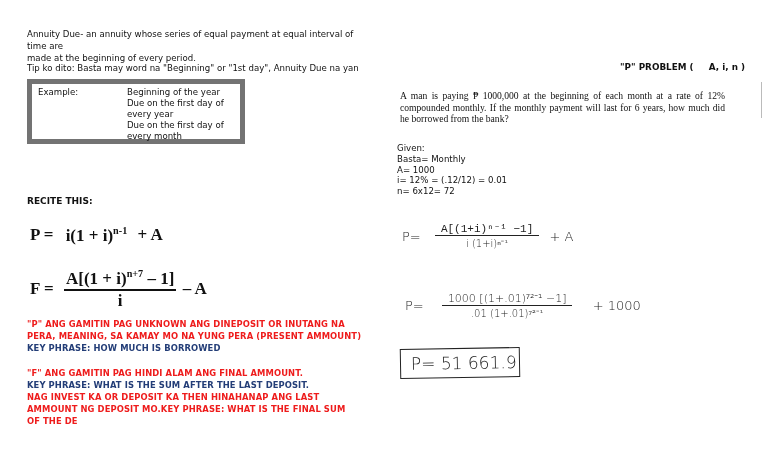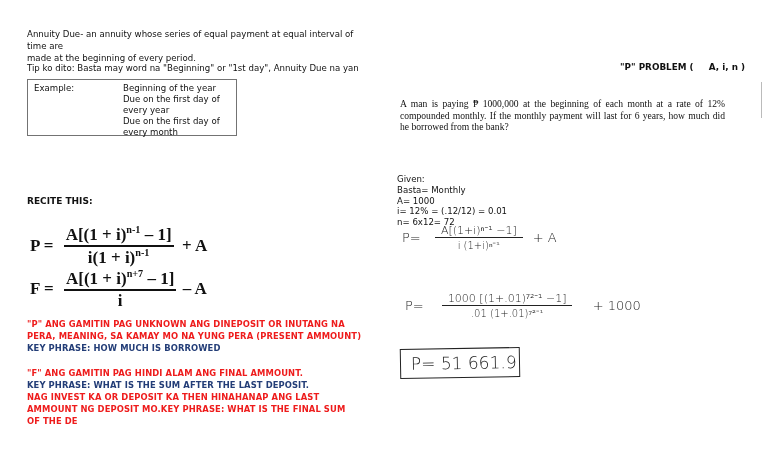--- a/index.html
+++ b/index.html
@@ -1,20 +1,20 @@
 <!DOCTYPE html>
 <html><head>
 <meta charset="utf-8">
 <style>
   html, body { margin:0; padding:0; background:#ffffff; }
   body { width:768px; height:466px; position:relative; overflow:hidden; font-family:"DejaVu Sans", sans-serif; color:#111; }
   .abs { position:absolute; }
   .sm { font-size:8.6px; line-height:12px; }
   .def b { font-weight:normal; }
-  .example-box { position:absolute; left:27px; top:79px; width:208px; height:55px; border:1px solid #737373; }
+  .example-box { position:absolute; left:27px; top:79px; width:208px; height:55px; border:5px solid #737373; }
   .example-label { position:absolute; left:6px; top:3px; font-size:8.6px; line-height:11px; }
   .example-list { position:absolute; left:60px; top:3px; font-size:8.6px; line-height:11px;margin-left:35px; }
   .serif { font-family:"Liberation Serif", "DejaVu Serif", serif; font-weight:bold; color:#111; }
   .frac { display:inline-block; text-align:center; vertical-align:middle; }
   .frac .num { display:block; border-bottom:2px solid #111; padding:0 2px; }
   .frac .den { display:block; padding:0 2px; }
   sup { font-size:60%; }
   .red { color:#ee1c1c; }
   .blue { color:#233d77; }
   .caps { font-size:8.4px; line-height:12px; font-weight:bold; letter-spacing:0.1px; }
@@ -40,21 +40,20 @@
     <div>Due on the first day of every year</div>
     <div>Due on the first day of every month</div>
   </div>
 </div>
 
 <div class="abs" style="left:27px;top:196px;font-size:9px;font-weight:bold;">RECITE THIS:</div>
 
 <div class="abs serif" style="left:30px;top:224px;font-size:17px;white-space:nowrap;">
   <span style="vertical-align:middle;">P =</span>
   <span class="frac" style="margin-left:6px;">
-    <span class="num"><span>A[(1 + i)</span><sup>n-1</sup><span> – 1]</span></span>
     <span class="den"><span>i(1 + i)</span><sup>n-1</sup></span>
   </span>
   <span style="vertical-align:middle;margin-left:4px;">+ A</span>
 </div>
 
 <div class="abs serif" style="left:30px;top:268px;font-size:17px;white-space:nowrap;">
   <span style="vertical-align:middle;">F =</span>
   <span class="frac" style="margin-left:6px;">
     <span class="num"><span>A[(1 + i)</span><sup>n+7</sup><span> – 1]</span></span>
     <span class="den"><span>i</span></span>
@@ -71,36 +70,36 @@
 <div class="abs caps" style="left:27px;top:367px;width:360px;">
   <div class="red">"F" ANG GAMITIN PAG HINDI ALAM ANG FINAL AMMOUNT.</div>
   <div class="blue">KEY PHRASE: WHAT IS THE SUM AFTER THE LAST DEPOSIT.</div>
   <div class="red">NAG INVEST KA OR DEPOSIT KA THEN HINAHANAP ANG LAST</div>
   <div class="red">AMMOUNT NG DEPOSIT MO.KEY PHRASE: WHAT IS THE FINAL SUM</div>
   <div class="red">OF THE DE</div>
 </div>
 
 <div class="abs" style="left:620px;top:62px;font-size:8.8px;font-weight:bold;white-space:pre;">"P" PROBLEM (     A, i, n )</div>
 
-<div class="abs problem" style="left:400px;top:98px;width:325px;">A man is paying ₱ 1000,000 at the beginning of each month at a rate of 12% compounded monthly. If the monthly payment will last for 6 years, how much did he borrowed from the bank?</div>
+<div class="abs problem" style="left:400px;top:90px;width:325px;">A man is paying ₱ 1000,000 at the beginning of each month at a rate of 12% compounded monthly. If the monthly payment will last for 6 years, how much did he borrowed from the bank?</div>
 
 <div class="vline"></div>
 
-<div class="abs sm" style="left:397px;top:143px;line-height:10.8px;margin-top:31px;">
+<div class="abs sm" style="left:397px;top:143px;line-height:10.8px;">
   <div>Given:</div>
   <div>Basta= Monthly</div>
   <div>A= 1000</div>
   <div>i= 12% = (.12/12) = 0.01</div>
   <div>n= 6x12= 72</div>
 </div>
 
 <div class="abs hand" style="left:402px;top:222px;font-size:13px;white-space:nowrap;">
   <span style="vertical-align:middle;">P=</span>
   <span class="frac" style="margin-left:10px;font-size:11px;">
-    <span class="num" style="border-bottom:1px solid #222;padding:0 6px;">A[(1+i)ⁿ⁻¹ −1]</span>
+    <span class="num" style="border-bottom:1px solid #222;padding:0 6px;font-family:Liberation Mono, monospace;">A[(1+i)ⁿ⁻¹ −1]</span>
     <span class="den" style="font-size:10px;">i (1+i)ⁿ⁻¹</span>
   </span>
   <span style="vertical-align:middle;margin-left:6px;">+ A</span>
 </div>
 
 <div class="abs hand" style="left:405px;top:290px;font-size:13px;white-space:nowrap;">
   <span style="vertical-align:middle;">P=</span>
   <span class="frac" style="margin-left:14px;font-size:11px;">
     <span class="num" style="border-bottom:1px solid #222;padding:0 6px;">1000 [(1+.01)⁷²⁻¹ −1]</span>
     <span class="den" style="font-size:10px;">.01 (1+.01)⁷²⁻¹</span>

